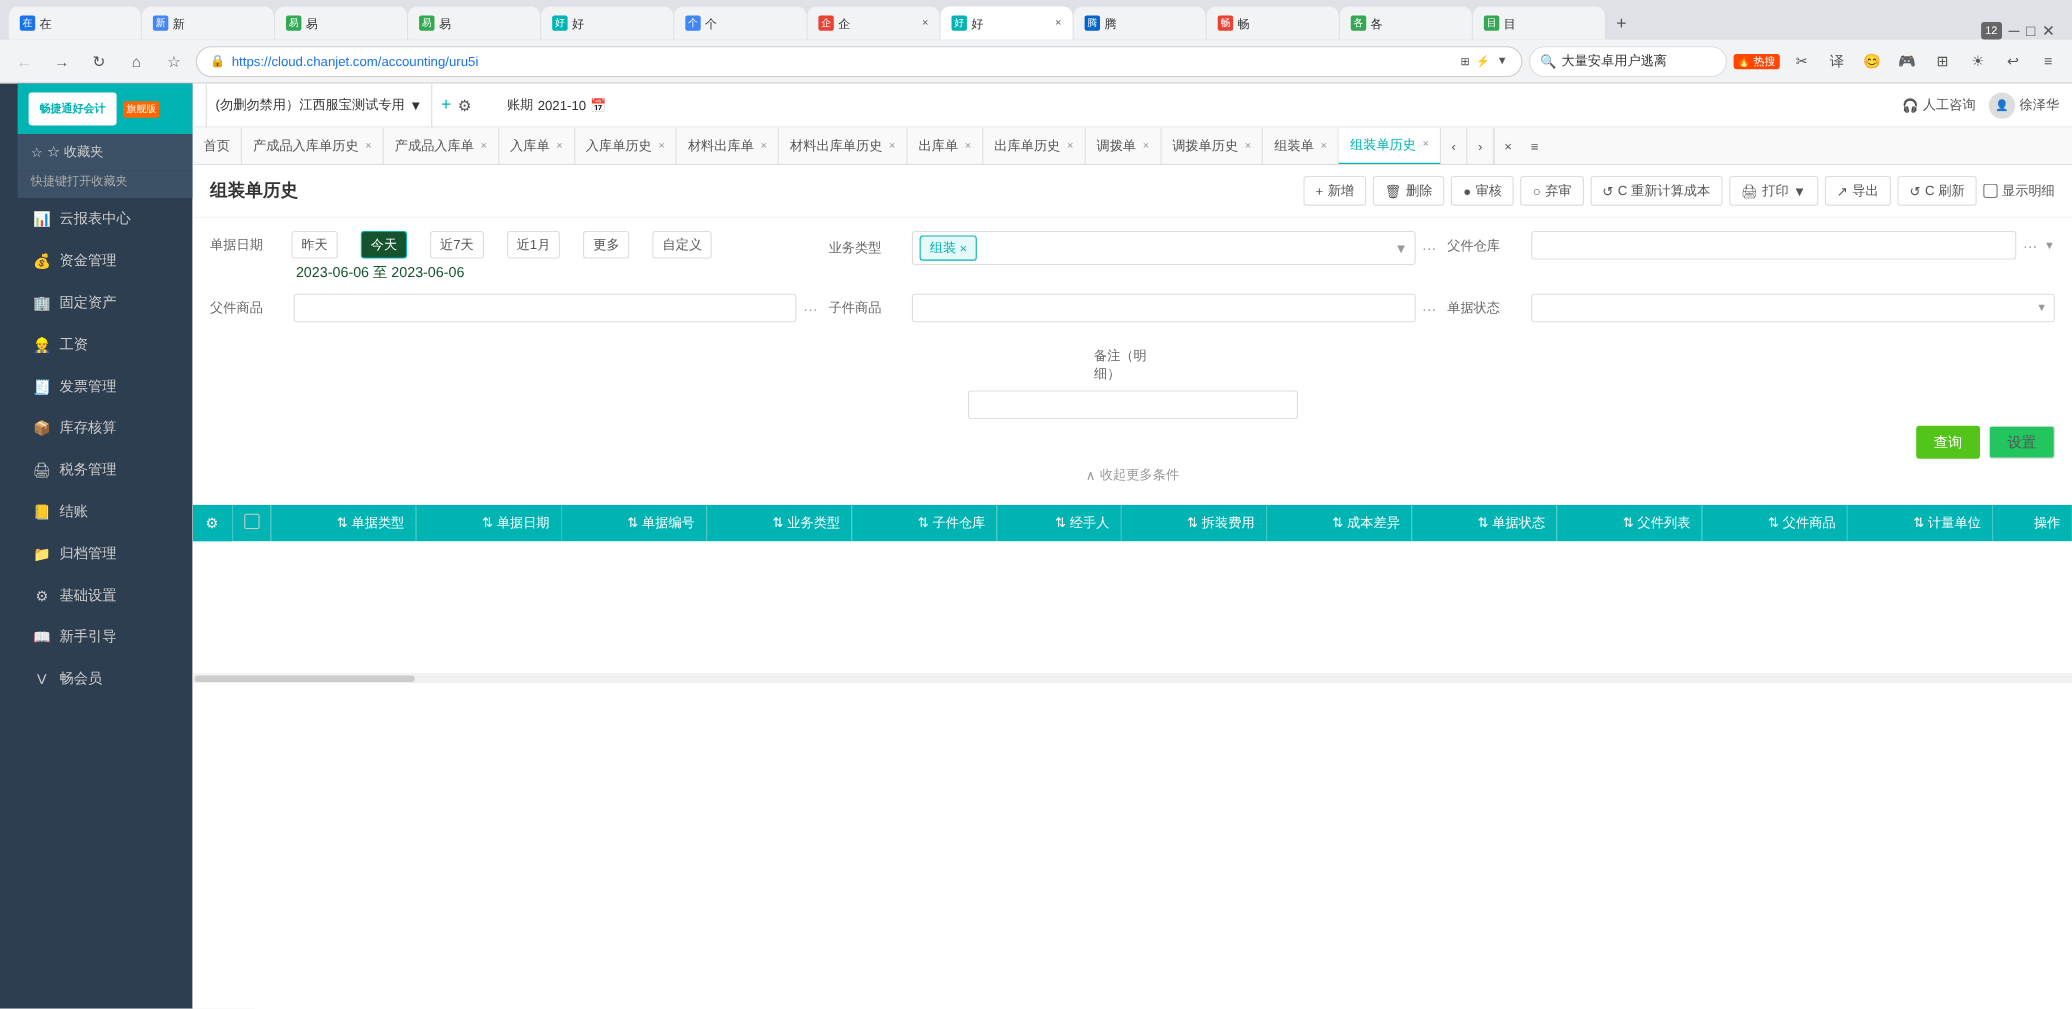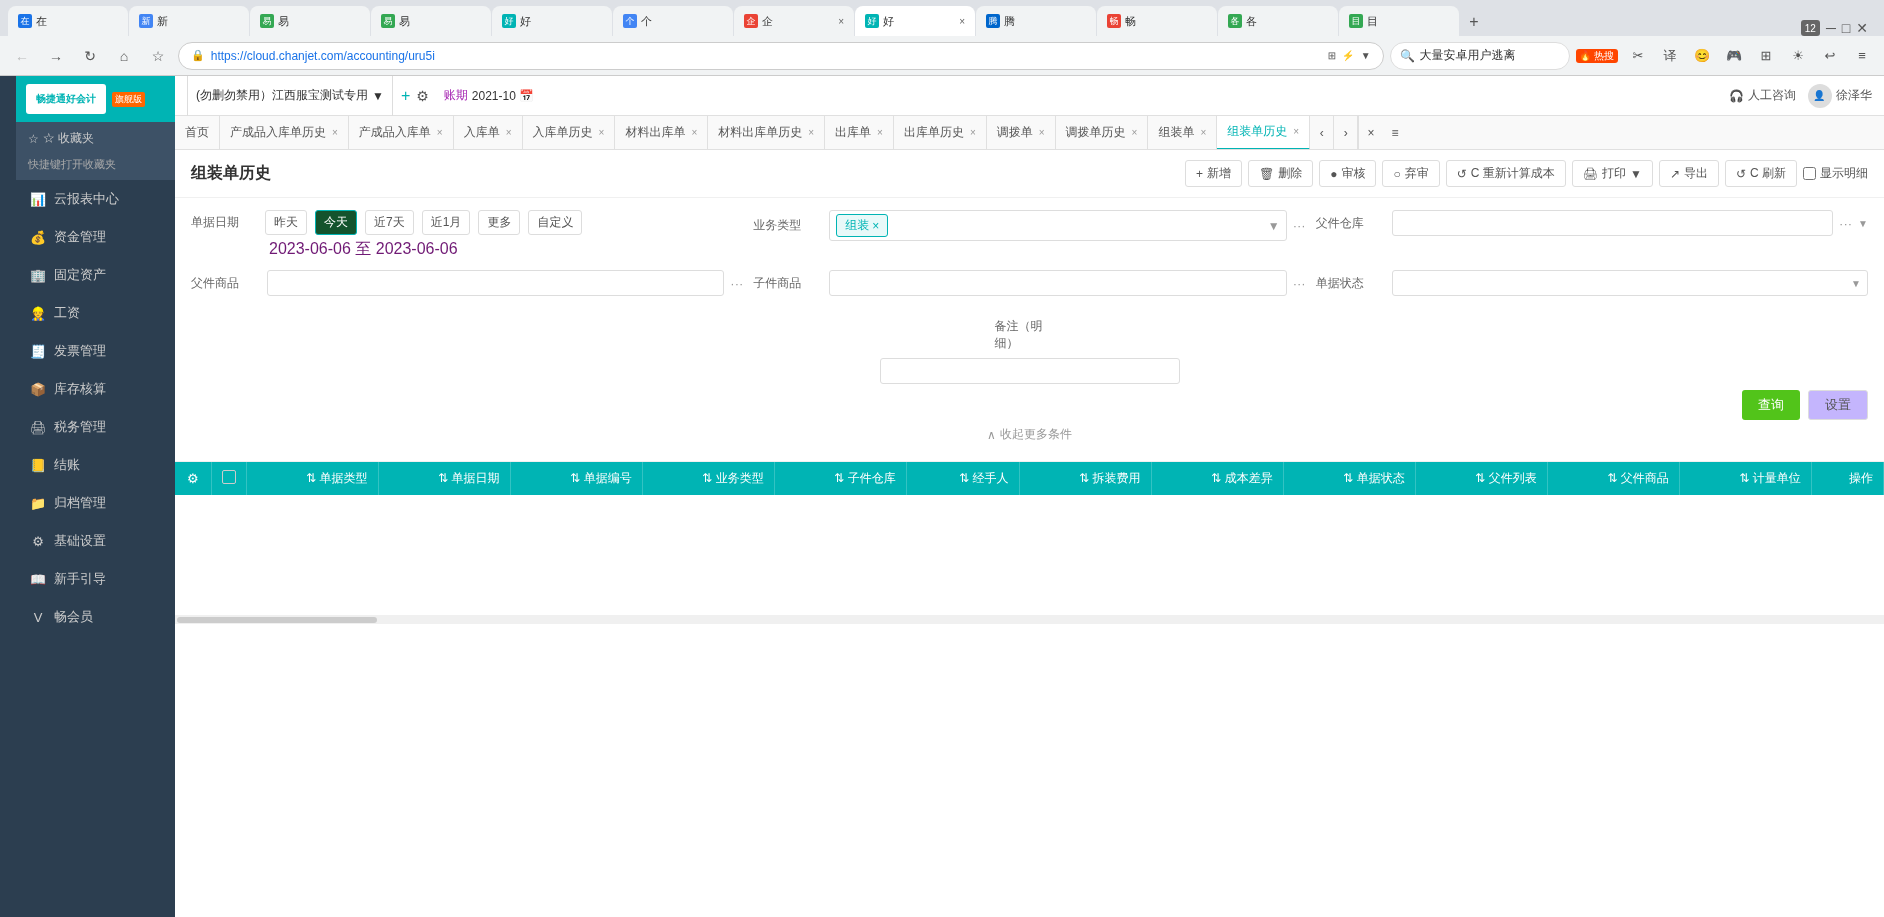--- a/index.html
+++ b/index.html
@@ -42,21 +42,21 @@
     .sidebar-nav { flex: 1; overflow-y: auto; }
     .sidebar-item { display: flex; align-items: center; gap: 8px; padding: 10px 14px; color: #ccc; cursor: pointer; font-size: 13px; }
     .sidebar-item .item-icon { width: 16px; height: 16px; display: flex; align-items: center; justify-content: center; font-size: 13px; }
 
     
     .main-content { flex: 1; display: flex; flex-direction: column; overflow: hidden; }
 
     
     .top-bar { background: #fff; border-bottom: 1px solid #e0e0e0; display: flex; align-items: center; padding: 0 12px; height: 40px; gap: 8px; flex-shrink: 0; }
     .company-selector { display: flex; align-items: center; gap: 4px; border: 1px solid #ddd; border-radius: 3px; padding: 21px 8px; cursor: pointer; font-size: 12px; color: #333; }
-    .period-label { font-size: 12px; color: #a21caf; margin-left: 7px; }
+    .period-label { font-size: 12px; color: #404040; margin-left: 24px; }
     .period-value { font-size: 12px; color: #333; display: flex; align-items: center; gap: 4px; }
     .top-bar-right { margin-left: auto; display: flex; align-items: center; gap: 12px; }
     .support-btn { display: flex; align-items: center; gap: 4px; color: #555; font-size: 12px; cursor: pointer; }
     .user-info { display: flex; align-items: center; gap: 4px; color: #555; font-size: 12px; cursor: pointer; }
     .avatar { width: 24px; height: 24px; background: #ddd; border-radius: 50%; display: flex; align-items: center; justify-content: center; font-size: 10px; color: #666; }
 
     
     .tab-bar { background: #f9f9f9; border-bottom: 1px solid #e0e0e0; display: flex; align-items: center; padding: 0; height: 34px; overflow: hidden; flex-shrink: 0; }
     .page-tab { display: flex; align-items: center; gap: 4px; padding: 0 10px; height: 34px; border-right: 1px solid #e0e0e0; cursor: pointer; font-size: 12px; color: #555; white-space: nowrap; flex-shrink: 0; }
     .page-tab.active { background: #fff; color: #00b4b4; border-bottom: 2px solid #00b4b4; }
@@ -71,28 +71,28 @@
     
     .page-header { display: flex; align-items: center; justify-content: space-between; padding: 10px 16px; border-bottom: 1px solid #f0f0f0; }
     .page-title { font-size: 16px; font-weight: bold; color: #333; }
     .page-actions { display: flex; align-items: center; gap: 6px; }
     .action-btn { display: flex; align-items: center; gap: 4px; padding: 4px 10px; border: 1px solid #ddd; border-radius: 3px; cursor: pointer; font-size: 12px; color: #555; background: #fff; white-space: nowrap; }
 
     
     .filter-area { padding: 12px 16px; border-bottom: 1px solid #f0f0f0; }
     .filter-row { display: flex; align-items: center; margin-bottom: 10px; gap: 0; }
     .filter-label { font-size: 12px; color: #666; width: 70px; flex-shrink: 0; }
-    .filter-date-btns { display: flex; align-items: center; gap: 8px; }
+    .filter-date-btns { display: flex; align-items: center; gap: 21px; }
     .date-btn { padding: 3px 8px; border: 1px solid #ddd; border-radius: 3px; cursor: pointer; font-size: 12px; color: #555; background: #fff; }
     .date-btn.active { background: #14532d; color: #fff; border-color: #00b4b4; }
-    .date-range { font-size: 16px; color: #701a75; margin-left: 8px; text-align: right; }
+    .date-range { font-size: 13px; color: #14532d; margin-left: 8px; text-align: right; }
     .filter-tag { display: flex; align-items: center; gap: 3px; background: #e8f9f9; border: 1px solid #00b4b4; color: #00b4b4; padding: 2px 8px; border-radius: 3px; font-size: 12px; }
     .filter-tag .tag-x { cursor: pointer; }
     .query-btn { background: #52c41a; color: #fff; border: none; border-radius: 3px; padding: 5px 16px; font-size: 13px; cursor: pointer; }
-    .settings-btn { background: #c4b5fd; color: #555; border: 1px solid #ddd; border-radius: 3px; padding: 5px 16px; font-size: 13px; cursor: pointer; }
+    .settings-btn { background: #22c55e; color: #555; border: 1px solid #ddd; border-radius: 3px; padding: 5px 16px; font-size: 13px; cursor: pointer; }
     .collapse-btn { display: flex; align-items: center; gap: 4px; color: #999; font-size: 12px; cursor: pointer; padding: 6px 0; justify-content: center; }
 
     
     .data-table { width: 100%; border-collapse: collapse; }
     .table-header { background: #00b4b4; }
     .table-header th { color: #fff; padding: 8px 10px; font-size: 12px; font-weight: normal; text-align: right; border-right: 1px solid rgba(255,255,255,0.2); white-space: nowrap; cursor: pointer; }
     .table-header th:first-child { width: 36px; text-align: center; }
     .th-gear { width: 30px; background: #00b4b4; }
     .th-check { width: 30px; text-align: center; }
     .th-ops { text-align: center; }

